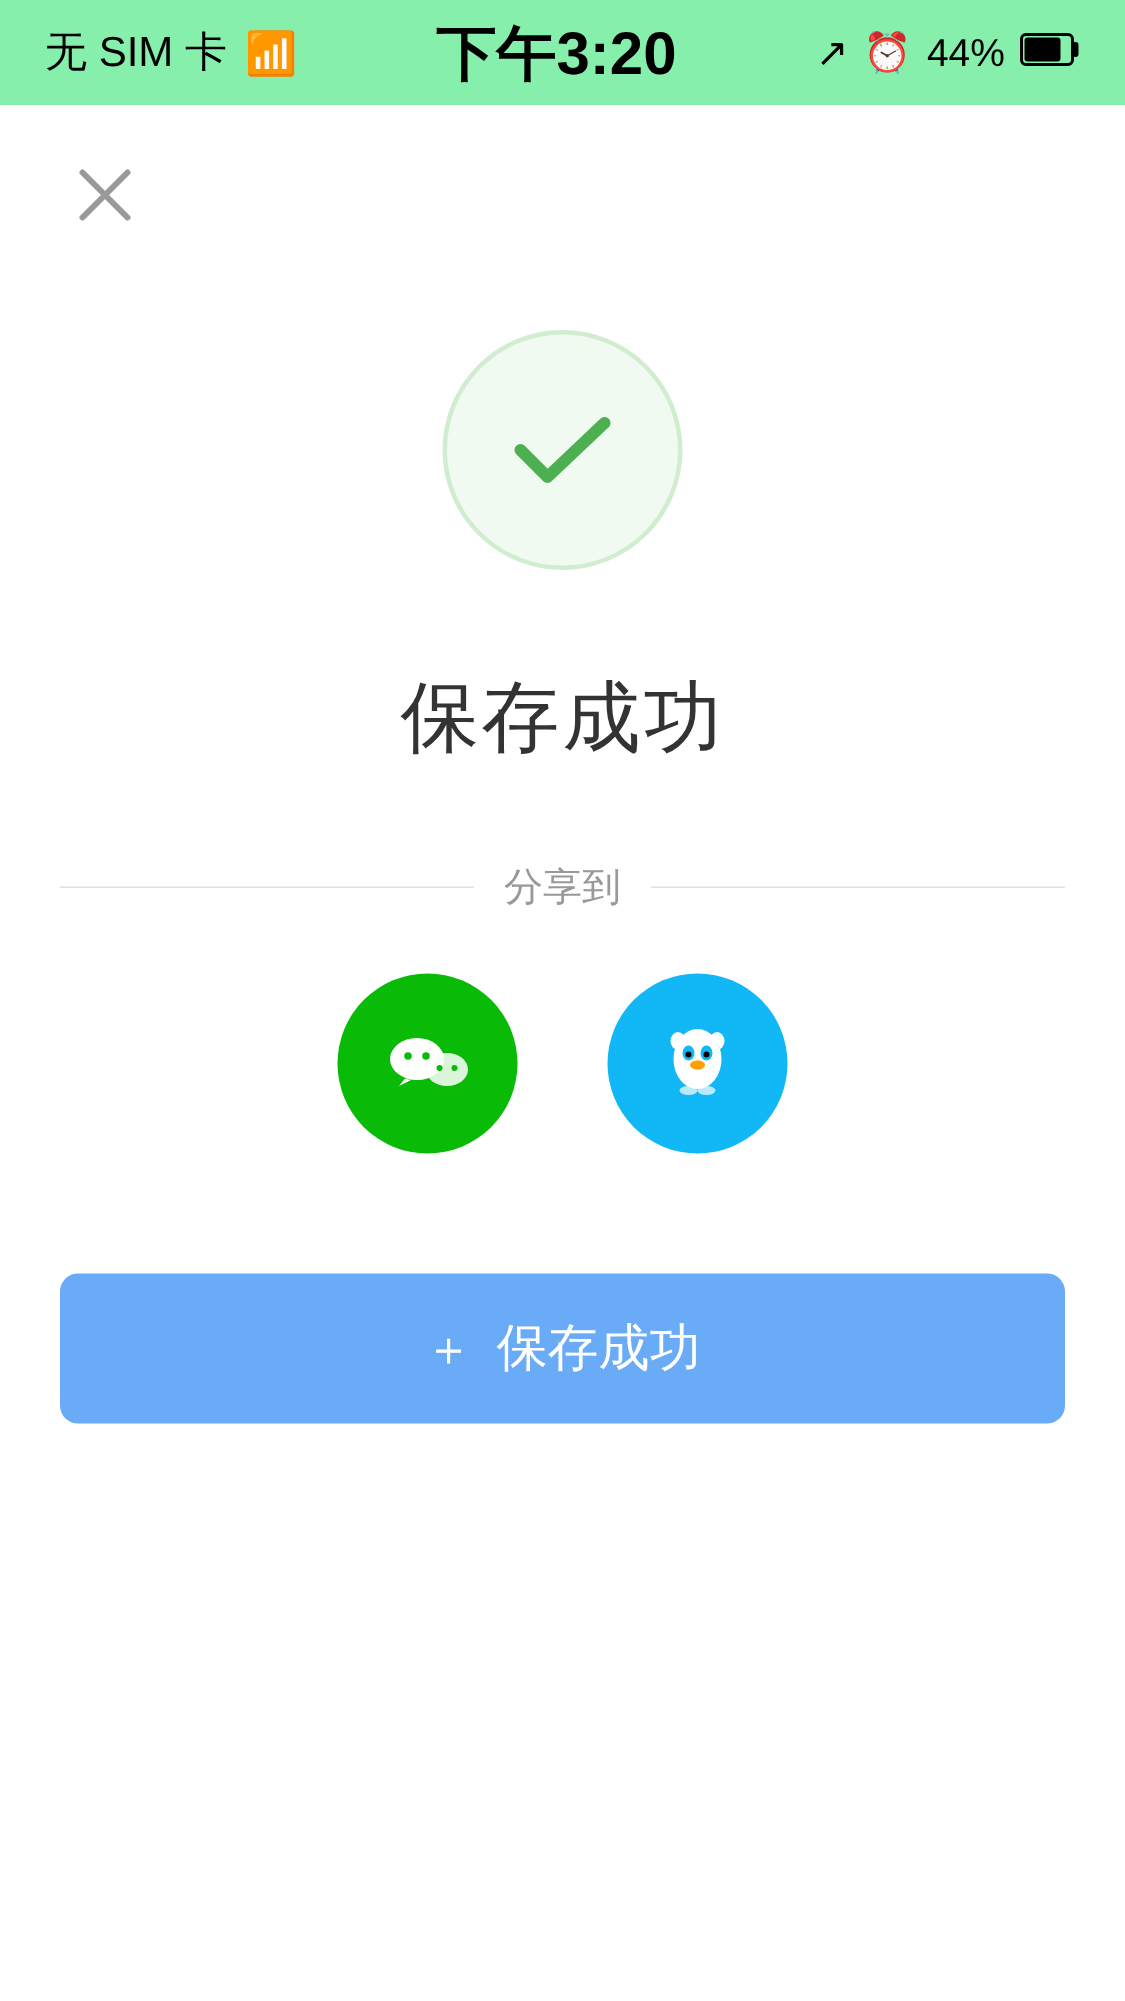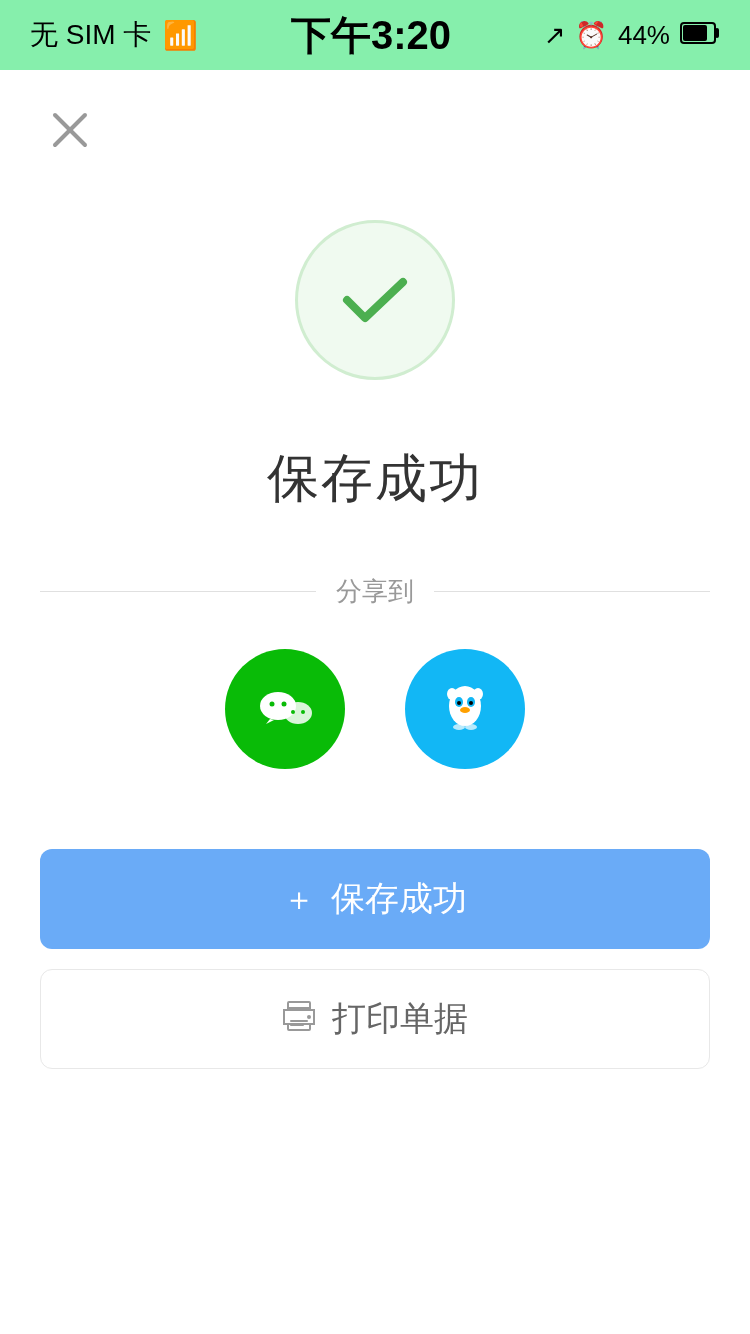--- a/index.html
+++ b/index.html
@@ -299,31 +299,17 @@
     </div>
   </div>
 
   <div class="action-buttons">
 
     <button class="btn btn-primary">
       <span class="btn-icon">＋</span>
       <span>保存成功</span>
     </button>
 
-    <button class="btn btn-secondary">
-      <span class="btn-icon">
-        <svg width="34" height="34" viewBox="0 0 34 34" fill="none">
-          <rect x="6" y="2" width="22" height="12" rx="1" fill="none" stroke="#999" stroke-width="2"></rect>
-          <rect x="6" y="14" width="22" height="16" rx="1" fill="none" stroke="#999" stroke-width="2"></rect>
-          <rect x="6" y="8" width="22" height="14" rx="1" fill="none" stroke="#999" stroke-width="2"></rect>
-          <path d="M2 10 h30 v14 h-30 z" fill="white" stroke="#999" stroke-width="2" rx="2"></path>
-          <circle cx="27" cy="17" r="2" fill="#999"></circle>
-          <rect x="8" y="20" width="18" height="2" rx="1" fill="#999"></rect>
-          <rect x="8" y="24" width="14" height="2" rx="1" fill="#999"></rect>
-        </svg>
-      </span>
-      <span>打印单据</span>
-    </button>
 
 
   </div>
 
 </div>
 
 </body></html>

